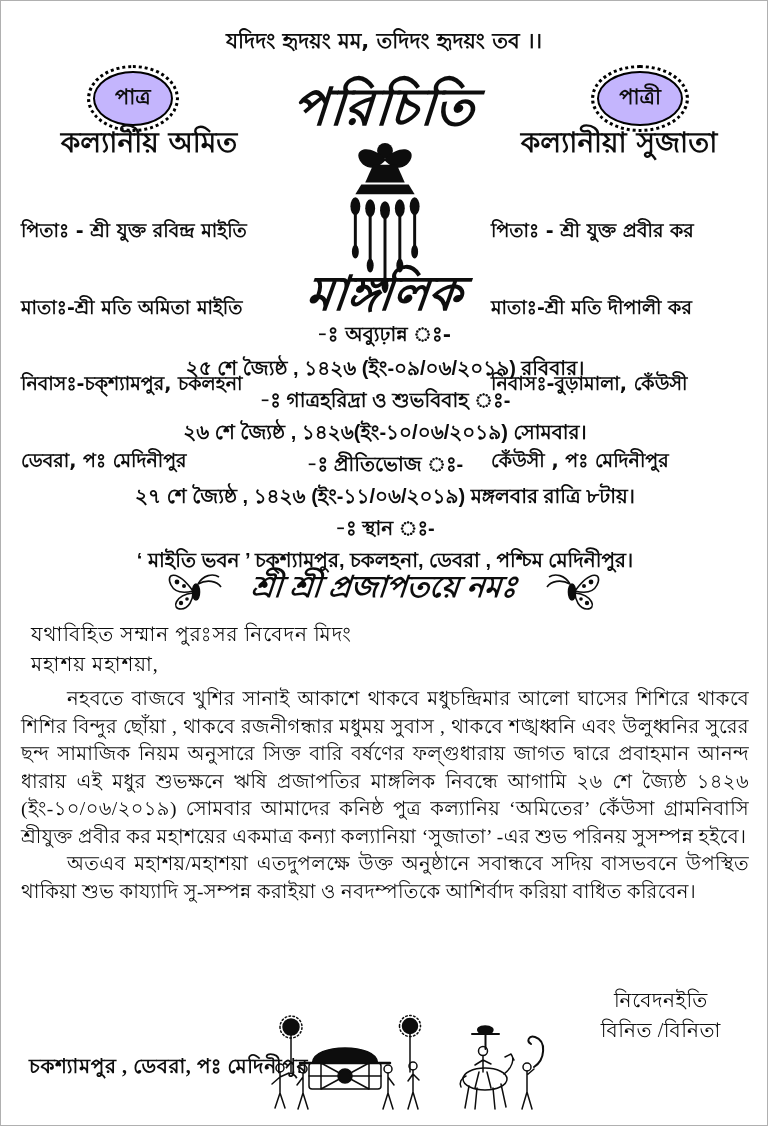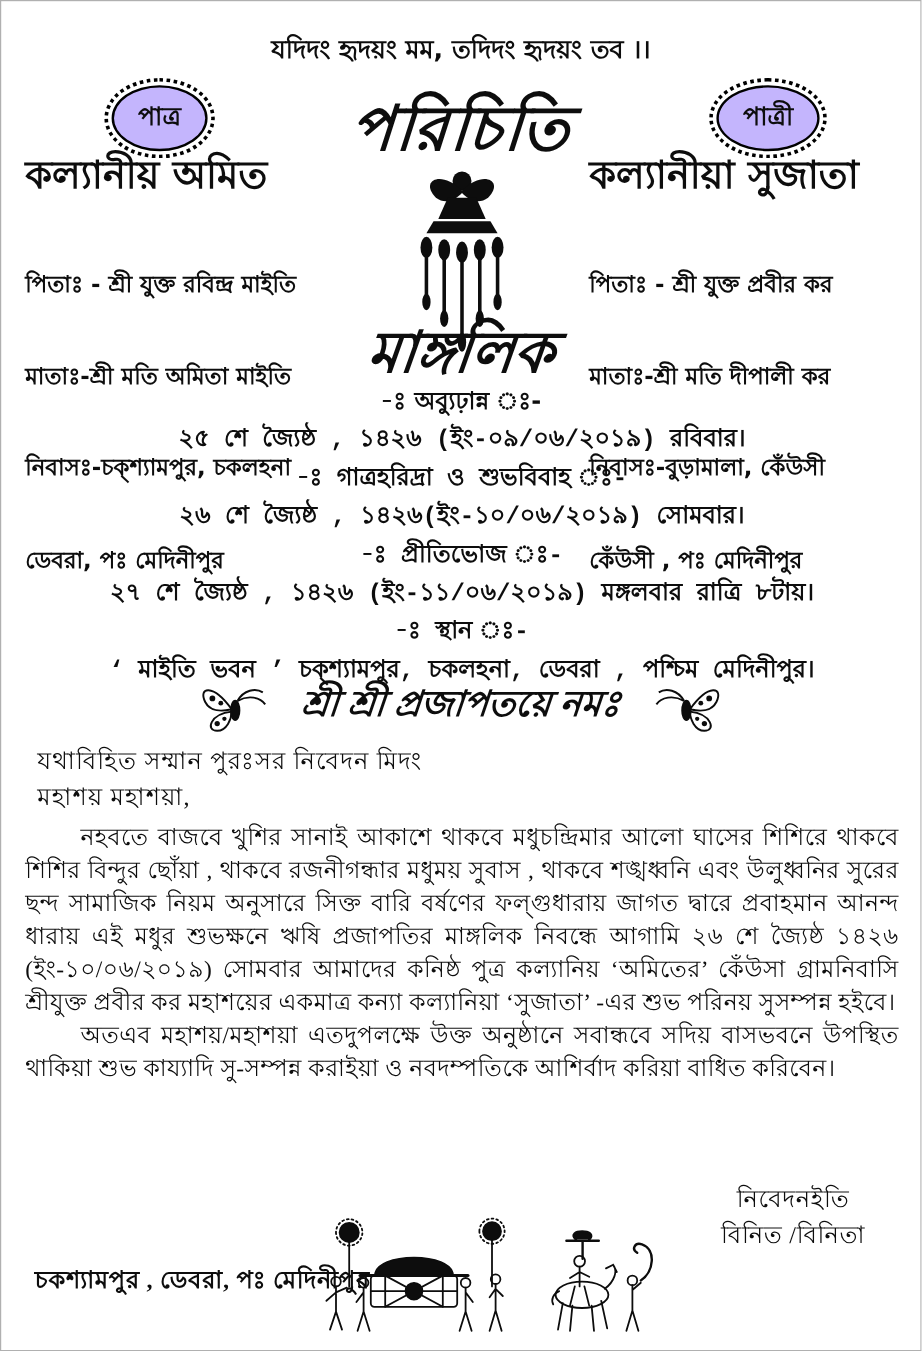--- a/index.html
+++ b/index.html
@@ -37,21 +37,21 @@
     letter-spacing:2px;
     transform:skewX(-4deg);
   }
   .person{
     position:absolute;top:120px;width:256px;
     font-family:"DejaVu Sans", sans-serif;
   }
   .person-groom{left:20px;}
   .person-bride{left:490px;}
   .person .pname{
-    font-size:32px;font-weight:700;margin-bottom:4px;
+    font-size:28px;font-weight:700;text-align:center;margin-bottom:4px;
   }
   .person .pline{
     font-size:19px;font-weight:700;line-height:1.5;margin-top:48px;
   }
   .ornament{
     position:absolute;top:138px;left:324px;width:120px;height:168px;
   }
   .mangalik-title{
     position:absolute;top:256px;left:0;width:100%;
     text-align:center;
@@ -59,21 +59,21 @@
     transform:skewX(-6deg);
   }
   .mangalik-sub{
     position:absolute;top:318px;left:0;width:100%;
     text-align:center;font-size:20px;font-weight:700;
     font-family:"DejaVu Sans", sans-serif;
   }
   .schedule{
     position:absolute;top:352px;left:64px;width:640px;
     text-align:center;
-    font-family:Liberation Mono, monospace;
+    font-family:Liberation Sans, sans-serif;
   }
   .schedule .sline{
     font-size:20px;font-weight:700;line-height:30px;margin-bottom:2px;
   }
   .invocation-row{
     position:absolute;top:562px;left:0;width:100%;
     display:flex;align-items:center;justify-content:center;gap:26px;
   }
   .invocation{
     font-size:30px;font-weight:700;font-style:italic;

